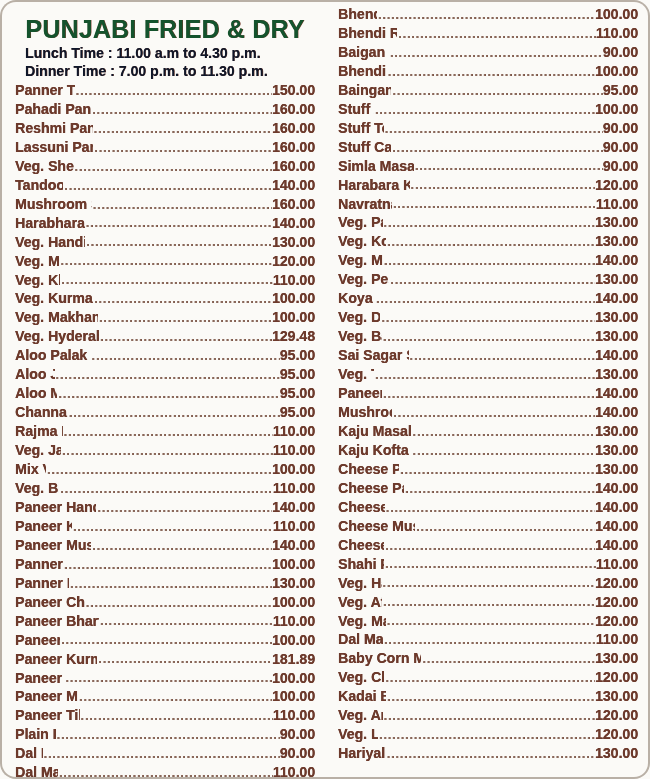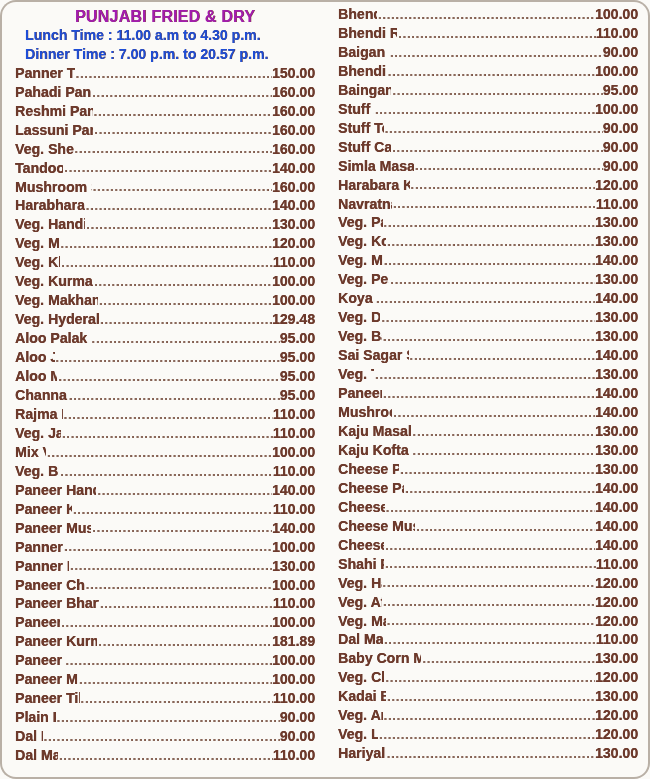--- a/index.html
+++ b/index.html
@@ -31,32 +31,32 @@
     border-radius: 16px;
     background: #fbfaf7;
     overflow: hidden;
   }
   .col-left  { border-right: none; border-top-right-radius: 0; border-bottom-right-radius: 0; }
   .col-right { border-left: none;  border-top-left-radius: 0;  border-bottom-left-radius: 0; }
 
   .section-title {
     text-align: center;
     font-weight: bold;
-    font-size: 16px;
+    font-size: 25px;
     letter-spacing: 0.2px;
-    color: #a21caf;
+    color: #14532d;
     line-height: 1.02;
-    margin: 4px 0 1px 0;
+    margin: 12px 0 1px 0;
     white-space: nowrap;
     text-shadow: 0.5px 0 0 #7a3b2b;
   }
   .info-line {
     font-weight: bold;
     font-size: 14.1px;
-    color: #1d4ed8;
+    color: #0f172a;
     line-height: 1.33;
     white-space: nowrap;
     padding-left: 10px;
     text-shadow: 0.3px 0 0 #6d3a2c;
   }
   .item {
     display: flex;
     align-items: flex-end;
     font-weight: bold;
     font-size: 14.1px;
@@ -84,21 +84,21 @@
     text-align: right;
   }
 </style>
 </head>
 <body>
 
 <div class="menu-sheet">
   <div class="column col-left">
       <div class="section-title">PUNJABI FRIED &amp; DRY</div>
       <div class="info-line">Lunch Time : 11.00 a.m to 4.30 p.m.</div>
-      <div class="info-line">Dinner Time : 7.00 p.m. to 20.57 p.m.</div>
+      <div class="info-line">Dinner Time : 7.00 p.m. to 11.30 p.m.</div>
       <div class="item">
         <span class="nm">Panner Tikka (Dry)</span>
         <span class="dots">..............................................................................................</span>
         <span class="pr">150.00</span>
       </div>
       <div class="item">
         <span class="nm">Pahadi Paneer Tikka (Dry)</span>
         <span class="dots">..............................................................................................</span>
         <span class="pr">160.00</span>
       </div>

